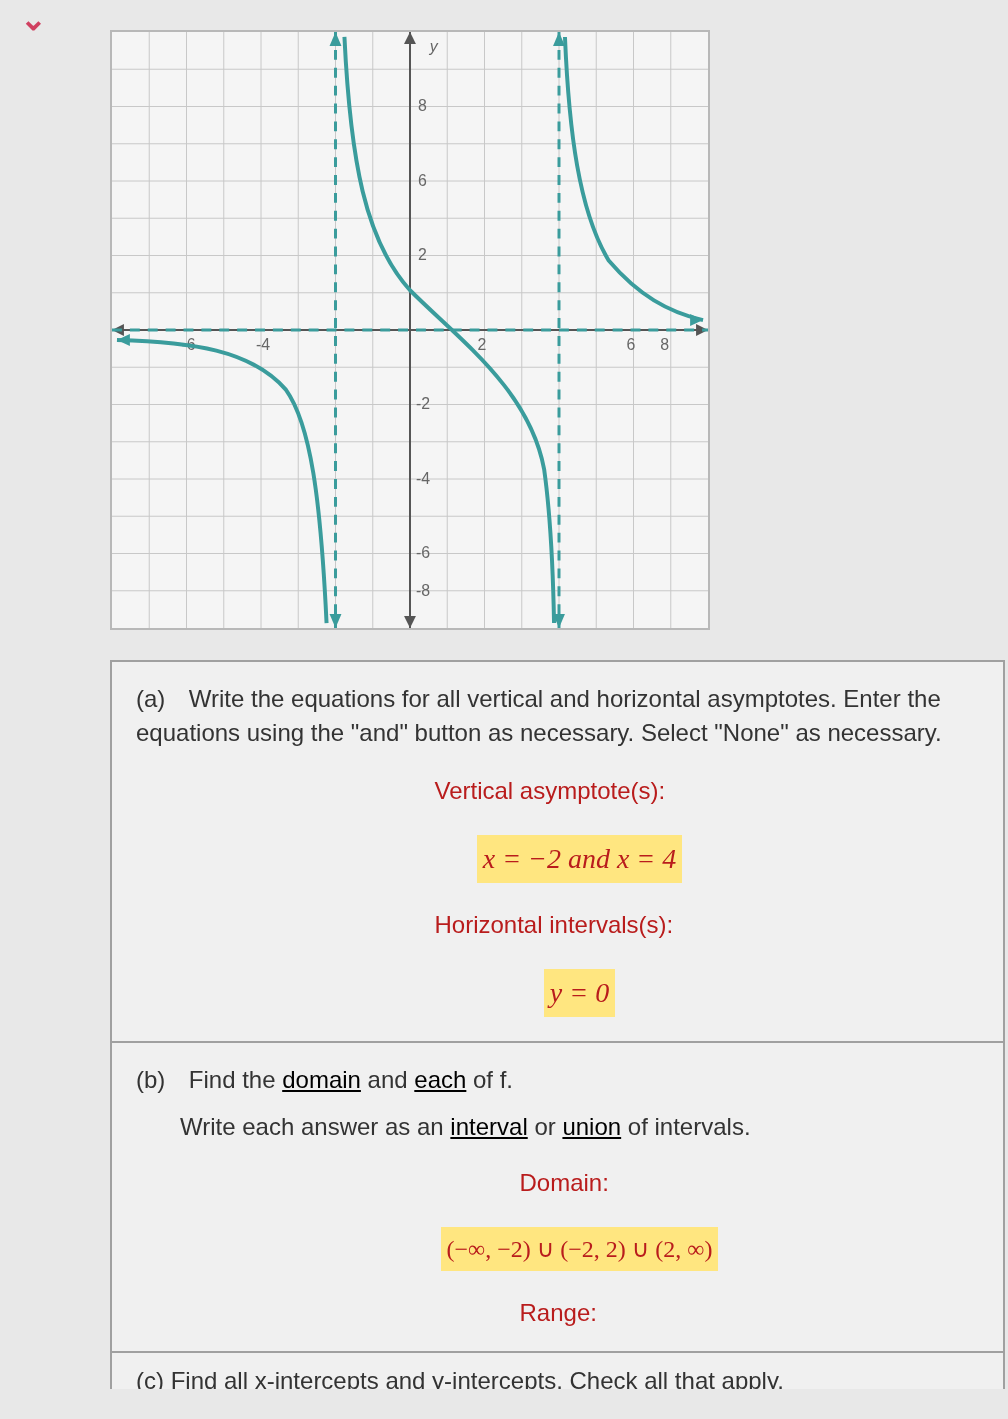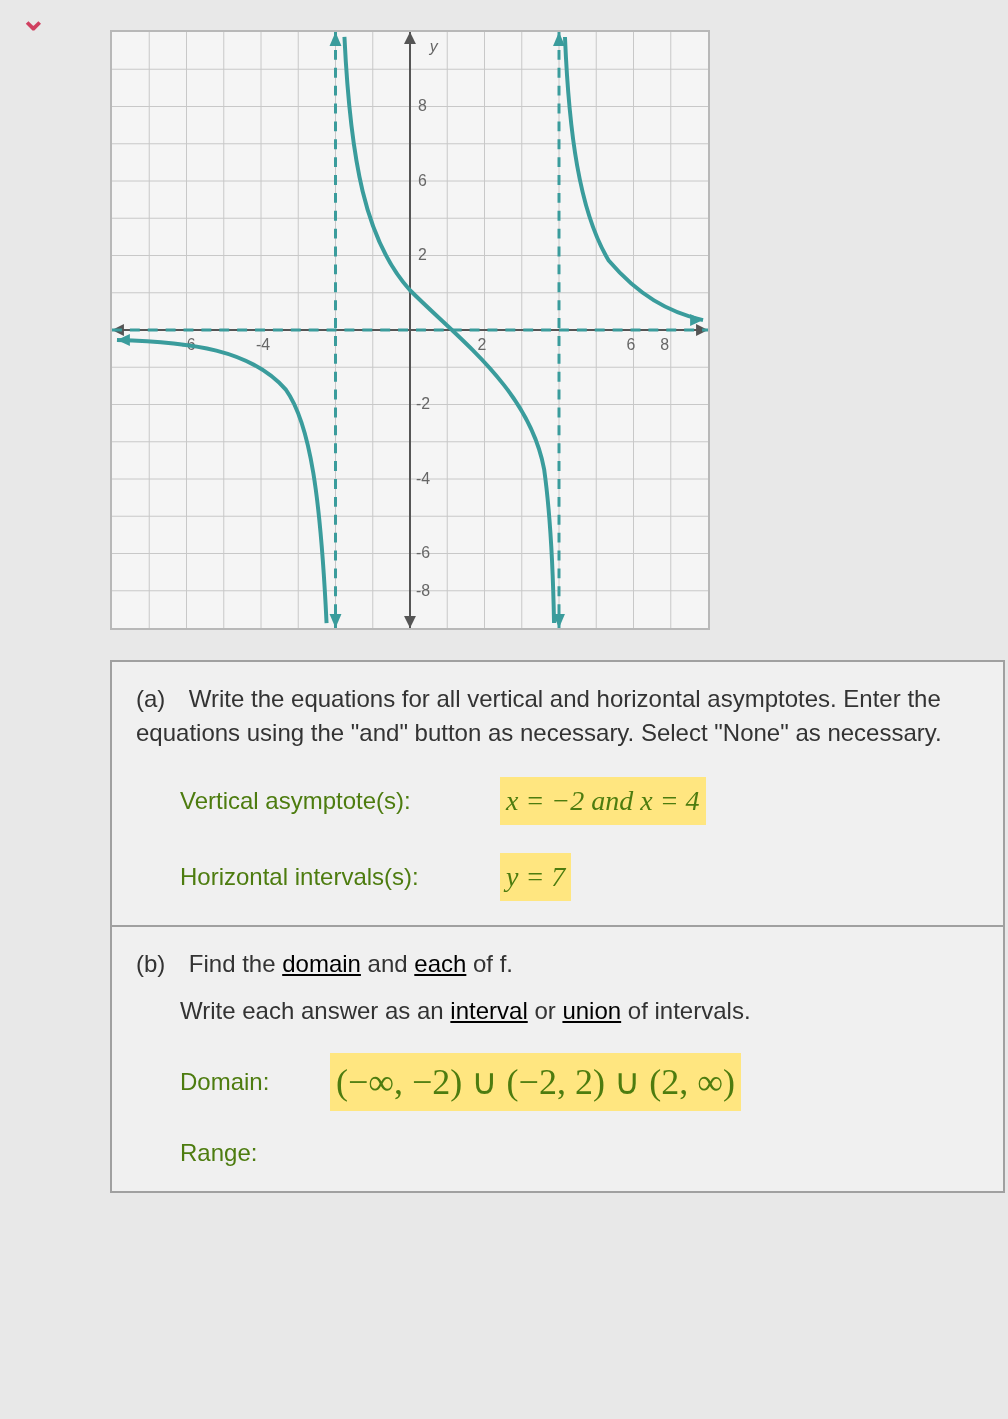--- a/index.html
+++ b/index.html
@@ -55,42 +55,43 @@
     color: #333;
     line-height: 1.4;
     margin-left: 19px;
   }
   .part-body {
     margin-left: 44px;
   }
   .row {
     margin-top: 28px;
     font-size: 24px;
-    color: #4d7c0f;
+    color: #b91c1c;
     display: flex;
     align-items: center;
     gap: 30px;
+    flex-direction: column;
   }
   .row-label {
     min-width: 290px;
   }
   .row-label-short {
     min-width: 120px;
   }
   .highlight {
     background: #ffe680;
     padding: 8px 6px;
     font-family: 'Times New Roman', serif;
     font-style: italic;
     font-size: 28px;
   }
   .highlight .ital { font-style: italic; }
   .math {
     font-family: 'Times New Roman', serif;
-    font-size: 36px;
+    font-size: 24px;
     font-style: normal;
   }
   .link {
     color: #000000;
     text-decoration: underline;
   }
   .part-c {
     padding: 14px 24px 0 24px;
     font-size: 24px;
     color: #333;
@@ -190,21 +191,21 @@
         <span class="part-label">(a)</span>
         <span class="part-text">Write the equations for all vertical and horizontal asymptotes. Enter the equations using the "and" button as necessary. Select "None" as necessary.</span>
       </div>
       <div class="part-body">
         <div class="row">
           <span class="row-label">Vertical asymptote(s):</span>
           <span class="highlight"><span class="ital">x = −2 and x = 4</span></span>
         </div>
         <div class="row">
           <span class="row-label">Horizontal intervals(s):</span>
-          <span class="highlight"><span class="ital">y = 7</span></span>
+          <span class="highlight"><span class="ital">y = 0</span></span>
         </div>
       </div>
     </div>
 
     <div class="part">
       <div>
         <span class="part-label">(b)</span>
         <span class="part-text">
           <span>Find the </span><span class="link">domain</span><span> and </span><span class="link">each</span><span> of f.</span>
         </span>
@@ -216,14 +217,18 @@
         <div class="row">
           <span class="row-label-short">Domain:</span>
           <span class="highlight math">(−∞, −2) ∪ (−2, 2) ∪ (2, ∞)</span>
         </div>
         <div class="row">
           <span class="row-label-short">Range:</span>
         </div>
       </div>
     </div>
 
+    <div class="part-c">
+      <span>(c)</span>
+      <span>Find all x-intercepts and y-intercepts. Check all that apply.</span>
+    </div>
   </div>
 </div>
 
 </body></html>

